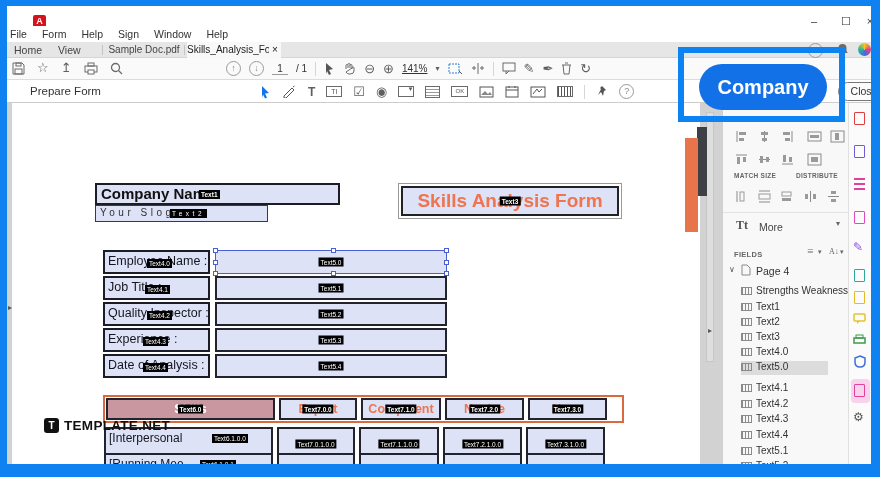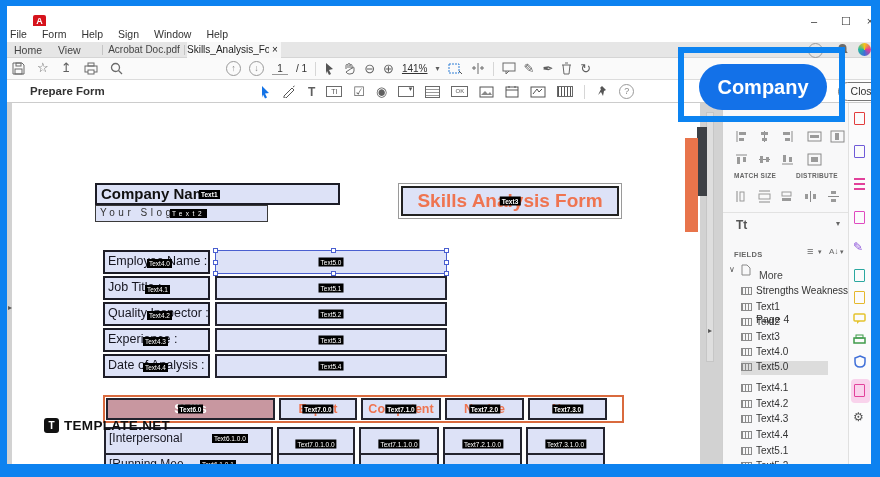--- a/index.html
+++ b/index.html
@@ -1,35 +1,35 @@
 <!DOCTYPE html>
 <html><head>
 <meta charset="utf-8">
 <style>
   *{margin:0;padding:0;box-sizing:border-box;}
   html,body{width:880px;height:477px;overflow:hidden;}
   body{font-family:"Liberation Sans",sans-serif;position:relative;background:#fff;}
-  .abs{position:absolute;}
+  .abs{position:absolute;font-family:Liberation Serif, serif;}
   
   .frame{position:absolute;background:#0d82f0;z-index:100;}
   
   .titlebar{position:absolute;left:0;top:6px;width:880px;height:20px;background:#fff;}
   .appicon{position:absolute;left:33px;top:9px;width:13px;height:13px;background:#d6131c;border-radius:2px;color:#fff;font-size:9px;font-weight:700;text-align:center;line-height:13px;}
   .title-text{position:absolute;left:52px;top:8px;font-size:10.5px;color:#222;white-space:nowrap;}
   .winbtn{position:absolute;top:6px;width:28px;height:20px;text-align:center;line-height:18px;font-size:11px;color:#333;}
   .menubar{position:absolute;left:0;top:26px;width:880px;height:16px;background:#fff;display:flex;align-items:center;padding-left:10px;gap:15px;}
   .menubar span{font-size:10.5px;color:#333;}
   .tabbar{position:absolute;left:0;top:42px;width:880px;height:16px;background:#e6e6e6;border-bottom:1px solid #d5d5d5;}
   .tablbl{position:absolute;top:2px;font-size:10.5px;color:#444;}
   .doctab{position:absolute;top:0;height:16px;font-size:10px;color:#444;text-align:center;line-height:16px;white-space:nowrap;}
   .doctab.active{background:#f8f8f8;color:#222;}
   .tabsep{position:absolute;top:3px;width:1px;height:10px;background:#c4c4c4;}
   .toolbar{position:absolute;left:0;top:58px;width:880px;height:22px;background:#fafafa;border-bottom:1px solid #dcdcdc;}
   .preparebar{position:absolute;left:0;top:81px;width:880px;height:22px;background:#fff;border-bottom:1px solid #ccc;}
-  .pf-label{position:absolute;left:30px;top:4px;font-size:11.5px;font-weight:700;color:#333;}
+  .pf-label{position:absolute;left:30px;top:4px;font-size:11.5px;font-weight:400;color:#333;}
   .gico{color:#5f5f5f;font-size:13px;line-height:14px;display:inline-block;}
   .tb-row{position:absolute;display:flex;align-items:center;}
   .sep{width:1px;height:14px;background:#d6d6d6;}
   .circbtn{width:15px;height:15px;border:1px solid #9a9a9a;border-radius:50%;color:#8a8a8a;font-size:9px;text-align:center;line-height:13px;}
   .pagebox{width:16px;border-bottom:1px solid #999;font-size:10px;color:#333;text-align:center;}
   .smalltxt{font-size:10px;color:#333;}
   .bx{border:1px solid #6a6a6a;position:relative;background:#fff;}
   
   .callout{position:absolute;left:678px;top:47px;width:167px;height:75px;border:6px solid #0c83f1;z-index:50;background:transparent;}
   .preview-btn{position:absolute;left:15px;top:11px;width:128px;height:46px;background:#1371e8;border-radius:23px;color:#fff;font-size:20px;font-weight:700;text-align:center;line-height:46px;}
@@ -59,21 +59,21 @@
   .trow{position:absolute;left:103px;width:521px;height:34px;display:grid;grid-template-columns:169px 78px 80px 79px 79px;gap:4px;padding:0 1px;}
   .trow>div{border:2px solid #23232e;background:#dde2f7;position:relative;font-size:12px;color:#15151f;line-height:18px;white-space:nowrap;overflow:hidden;}
   .trow .rowlbl{padding-left:3px;}
   .watermark{position:absolute;left:44px;top:418px;z-index:20;display:flex;align-items:center;}
   .wm-logo{width:15px;height:15px;background:#111;border-radius:3px;color:#fff;font-size:10px;font-weight:700;text-align:center;line-height:15px;}
   .wm-text{margin-left:5px;font-size:13.5px;font-weight:800;color:#111;letter-spacing:.3px;}
   
   .rpanel{position:absolute;left:722px;top:103px;width:126px;height:361px;background:#f8f8f9;border-left:1px solid #d0d0d0;overflow:hidden;}
   .plabel{position:absolute;font-size:6.5px;font-weight:700;color:#666;letter-spacing:.3px;}
   .pdivider{position:absolute;left:0;width:126px;height:1px;background:#e2e2e2;}
-  .ptxt{position:absolute;font-size:10.5px;color:#444;margin-top:48px;}
+  .ptxt{position:absolute;font-size:10.5px;color:#444;}
   .fitem{position:absolute;left:18px;display:flex;align-items:center;gap:4px;}
   .fitem span{font-size:10px;color:#333;white-space:nowrap;}
   .ficon{width:11px;height:8px;border:1px solid #8a8a8a;background:repeating-linear-gradient(90deg,#8a8a8a 0 1px,transparent 1px 3px);}
   .selrow{position:absolute;left:18px;width:87px;height:14px;background:#dcdcdc;}
   
   .rstrip{position:absolute;left:848px;top:103px;width:23px;height:361px;background:#fbfbfc;border-left:1px solid #e0e0e0;}
   .pg{position:absolute;left:5px;width:11px;height:13px;border:1.5px solid currentColor;border-radius:1px;}
   .pill-active{position:absolute;left:2px;width:19px;height:24px;background:#f9d3ec;border-radius:4px;}
   .sico{position:absolute;left:4px;font-size:12px;line-height:13px;}
   svg{display:block;}
@@ -94,21 +94,21 @@
   <span>Help</span>
   <span>Sign</span>
   <span>Window</span>
   <span>Help</span>
 </div>
 
 <div class="tabbar">
   <span class="tablbl" style="left:14px;">Home</span>
   <span class="tablbl" style="left:58px;">View</span>
   <span class="tabsep" style="left:102px;"></span>
-  <span class="doctab" style="left:106px;width:76px;">Acrobat Doc.pdf</span>
+  <span class="doctab" style="left:106px;width:76px;">Sample Doc.pdf</span>
   <span class="tabsep" style="left:184px;"></span>
   <span class="doctab active" style="left:187px;width:82px;">Skills_Analysis_For...</span>
   <span class="doctab active" style="left:269px;width:12px;">×</span>
   <span class="gico circbtn" style="position:absolute;left:808px;top:1px;">?</span>
   <span class="abs" style="left:836px;top:1px;">
     <svg width="13" height="13">
         <path d="M6.5 1a4 4 0 0 1 4 4v3l1.2 2H1.3L2.5 8V5a4 4 0 0 1 4-4z" fill="#6a6a6a"></path>
         <circle cx="6.5" cy="11.8" r="1.2" fill="#6a6a6a"></circle>
       </svg>
   </span>

